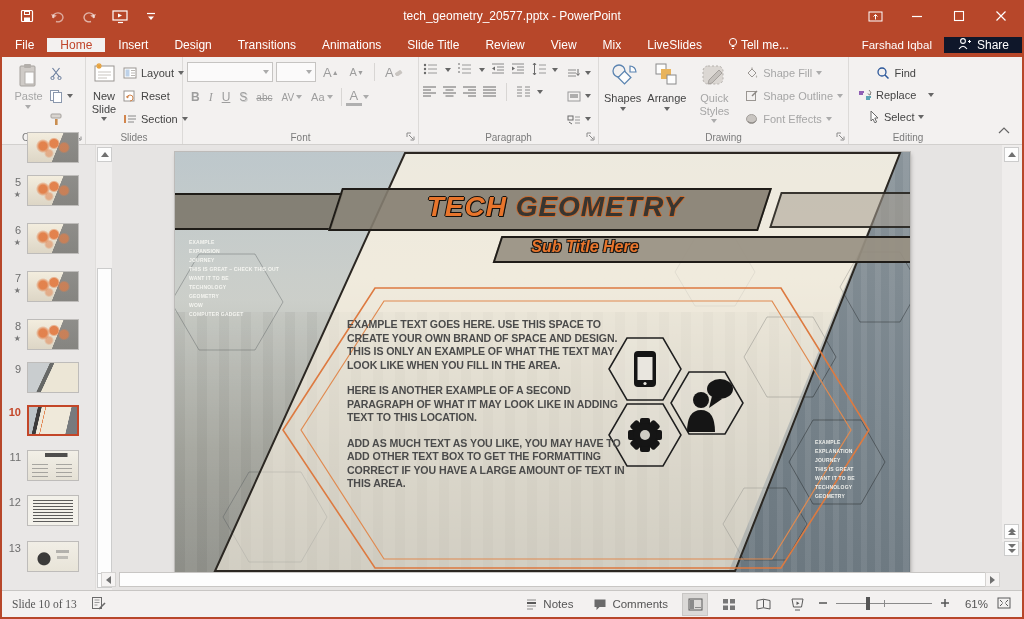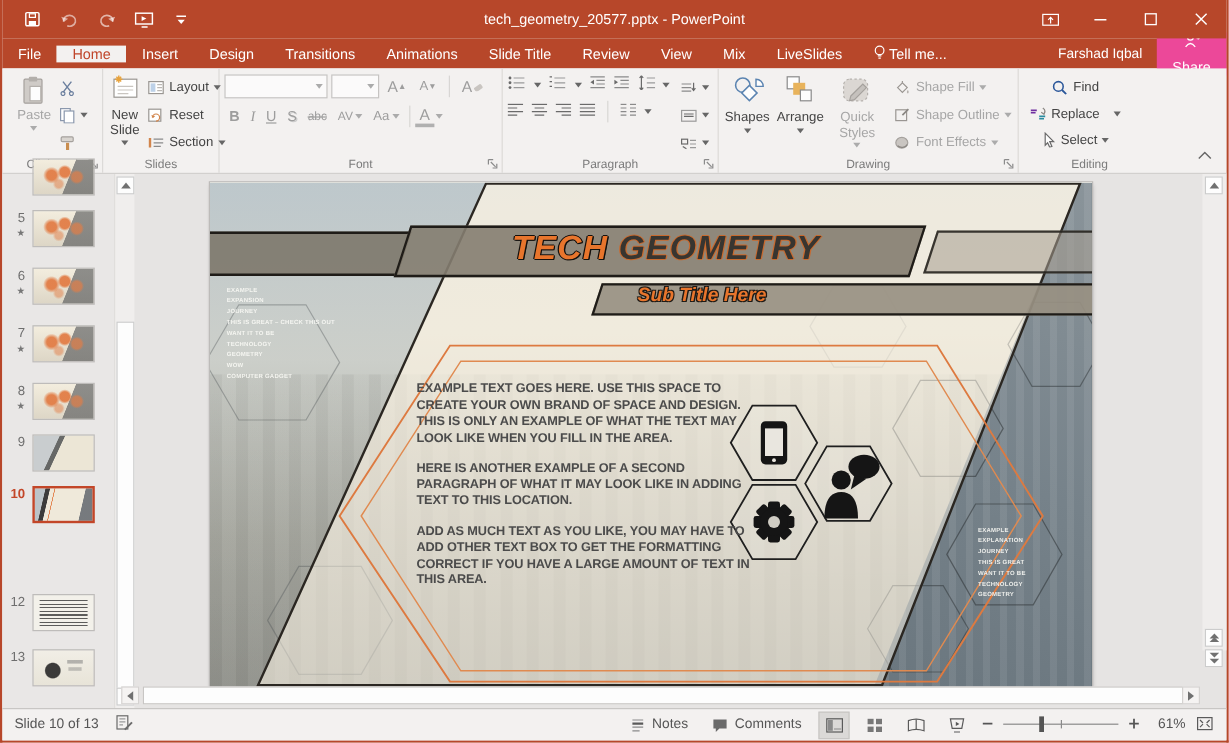--- a/index.html
+++ b/index.html
@@ -14,21 +14,21 @@
 .win-title{position:absolute;left:0;right:0;text-align:center;color:#fff;font-size:12px;}
 .win-controls{margin-left:auto;display:flex;z-index:2;}
 .win-btn{width:42px;height:32px;display:flex;align-items:center;justify-content:center;}
 
 
 .tabrow{height:25px;background:#B7472A;display:flex;align-items:center;flex:none;font-size:12px;color:#fff;}
 .tab{padding:0 13px;display:flex;align-items:center;cursor:default;}
 .tab.active{background:#F3F1F0;color:#C0452A;}
 .tellme{display:flex;align-items:center;gap:2px;padding:0 12px;}
 .user-name{margin-left:auto;display:flex;align-items:center;padding:0 12px;font-size:11.5px;}
-.share-btn{background:#ec4899;display:flex;align-items:center;gap:6px;padding:0 13px;font-size:12px;flex-direction:column;}
+.share-btn{background:#0f172a;display:flex;align-items:center;gap:6px;padding:0 13px;font-size:12px;}
 
 
 .ribbon{height:88px;background:#F3F1F0;display:flex;border-bottom:1px solid #D2D0CE;flex:none;position:relative;font-size:11px;color:#444;}
 .rgroup{position:relative;border-right:1px solid #DCDAD8;height:100%;padding:3px 2px 15px 2px;display:flex;}
 .glabel{position:absolute;bottom:1px;left:0;right:0;text-align:center;font-size:10px;color:#7b7b7b;}
 .launcher{position:absolute;right:2px;bottom:2px;width:11px;height:11px;}
 .bigbtn{display:flex;flex-direction:column;align-items:center;justify-content:flex-start;text-align:center;padding:2px 3px;gap:2px;line-height:1.15;}
 .bigbtn .lbl{font-size:11px;}
 .caret{display:inline-block;width:0;height:0;border-left:3px solid transparent;border-right:3px solid transparent;border-top:4px solid #666;vertical-align:middle;}
 .caret.dis{border-top-color:#ABABAB;}
@@ -108,21 +108,21 @@
 .tt2{color:#383530;text-shadow:1px 0 #c96a2e,-1px 0 #c96a2e,0 1px #c96a2e,0 -1px #c96a2e;}
 .slide-sub{position:absolute;left:330px;top:86px;width:160px;text-align:center;font-style:italic;font-weight:bold;font-size:16px;color:#E8752C;text-shadow:1px 1px 0 #1d1a16,-1px -1px 0 #1d1a16,1px -1px 0 #1d1a16,-1px 1px 0 #1d1a16;}
 .body-text{position:absolute;left:172px;top:166px;width:278px;font-size:10.6px;font-weight:bold;color:#4b4b4b;line-height:1.28;letter-spacing:-0.1px;}
 .body-text p{margin-bottom:12px;}
 .wm{position:absolute;font-size:5px;font-weight:bold;color:rgba(250,250,245,.9);line-height:1.8;white-space:pre-line;letter-spacing:.2px;}
 .wm-left{left:14px;top:86px;width:120px;}
 .wm-right{left:640px;top:286px;width:90px;}
 
 
 .statusbar{height:27px;background:#F3F1F0;border-top:1px solid #C8C6C4;display:flex;align-items:center;font-size:11.5px;color:#555;padding:0 10px;gap:6px;flex:none;}
-.st-left{display:flex;align-items:center;gap:14px;}
+.st-left{display:flex;align-items:center;gap:14px;font-family:Liberation Serif, serif;}
 .st-right{margin-left:auto;display:flex;align-items:center;gap:8px;}
 .st-item{display:flex;align-items:center;gap:5px;padding:0 6px;height:27px;}
 .viewbtn{width:26px;height:23px;display:flex;align-items:center;justify-content:center;}
 .viewbtn.sel{background:#DBD9D7;border:1px solid #C8C6C4;}
 .zslider{width:96px;height:14px;position:relative;}
 .zslider .track{position:absolute;left:0;right:0;top:6px;height:1px;background:#8a8a8a;}
 .zslider .tick{position:absolute;left:50%;top:3px;width:1px;height:7px;background:#8a8a8a;}
 .zslider .zthumb{position:absolute;left:31%;top:0;width:4px;height:13px;background:#555;}
 .zpct{width:30px;text-align:right;}
 </style>
@@ -545,20 +545,24 @@
         <div class="timg m-hex"></div>
       </div>
       <div class="trow" style="top:217px;">
         <div class="tnum">9</div>
         <div class="timg m9"></div>
       </div>
       <div class="trow sel" style="top:260px;font-weight:bold;">
         <div class="tnum">10</div>
         <div class="timg m10"></div>
       </div>
+      <div class="trow" style="top:305px;">
+        <div class="tnum">11</div>
+        <div class="timg m11"></div>
+      </div>
       <div class="trow" style="top:350px;">
         <div class="tnum">12</div>
         <div class="timg m12"></div>
       </div>
       <div class="trow" style="top:396px;">
         <div class="tnum">13</div>
         <div class="timg m13"></div>
       </div>
     </div>
 

